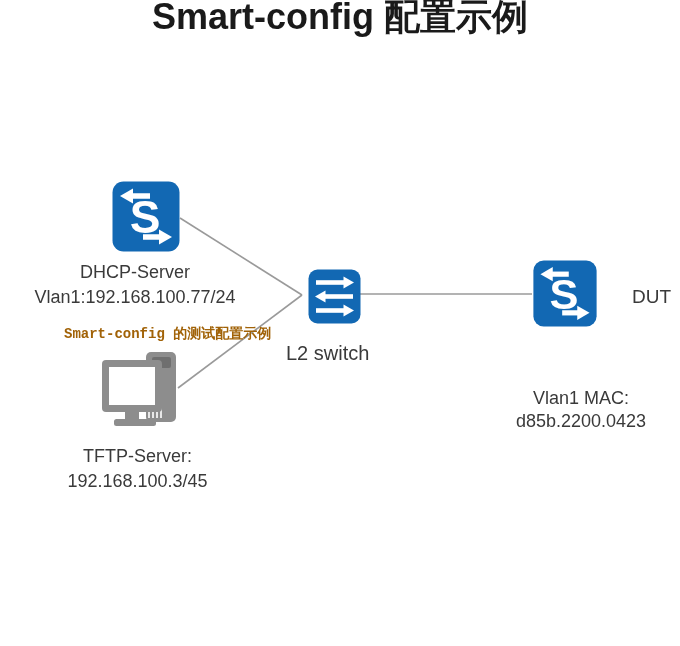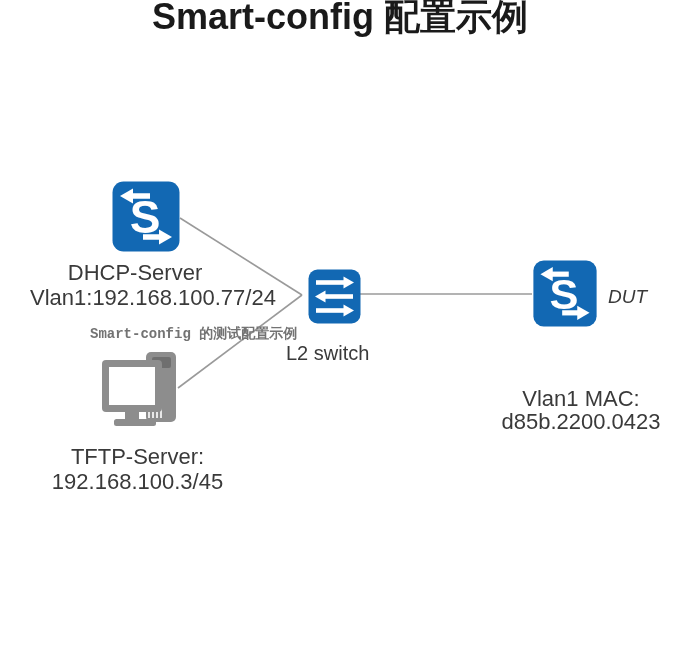--- a/index.html
+++ b/index.html
@@ -14,35 +14,35 @@
   #page-title{
     top:-6px;left:0;width:680px;
     text-align:center;
     font-size:36px;font-weight:600;color:#1a1a1a;
     line-height:46px;
     letter-spacing:0px;
     white-space:nowrap;
   }
   .node-label{
     color:#3a3a3a;
-    font-size:22px;
+    font-size:18px;
     line-height:25px;
     text-align:center;
     white-space:nowrap;
   }
   #dhcp-labels{left:30px;top:260px;width:210px;}
   #tftp-labels{left:35px;top:444px;width:205px;text-align:center;}
   #l2-label{left:286px;top:342px;width:100px;font-size:20px;color:#3a3a3a;text-align:left;white-space:nowrap;}
-  #dut-label{left:608px;top:286px;font-size:19px;color:#3a3a3a;white-space:nowrap;font-style:italic;}
+  #dut-label{left:632px;top:286px;font-size:19px;color:#3a3a3a;white-space:nowrap;}
   #dut-details{left:495px;top:351px;width:172px;line-height:23px;margin-top:36px;}
   #diagram-caption{
-    left:90px;top:325px;
+    left:64px;top:325px;
     font-family:"Liberation Mono","DejaVu Sans Mono",monospace;
     font-weight:bold;
-    font-size:14px;color:#737373;
+    font-size:14px;color:#a16207;
     white-space:nowrap;
   }
   #connection-lines{left:0;top:0;pointer-events:none;}
   .icon-box{display:block;}
 </style>
 </head>
 <body>
 
 <div id="canvas">
 

